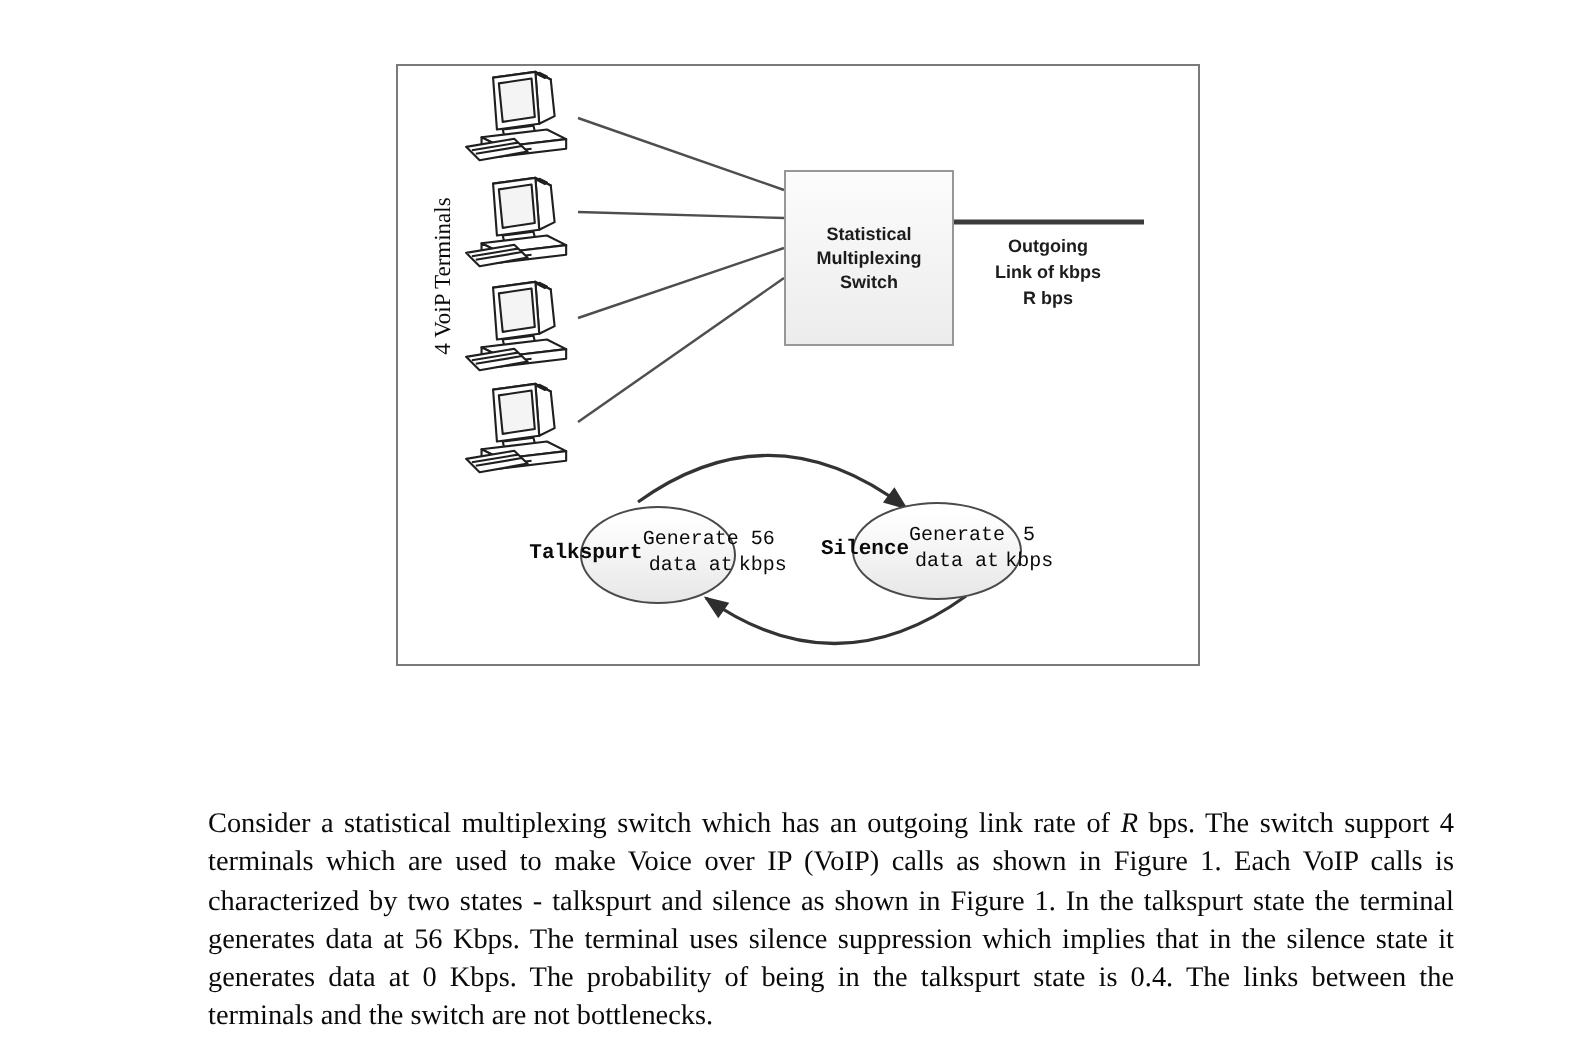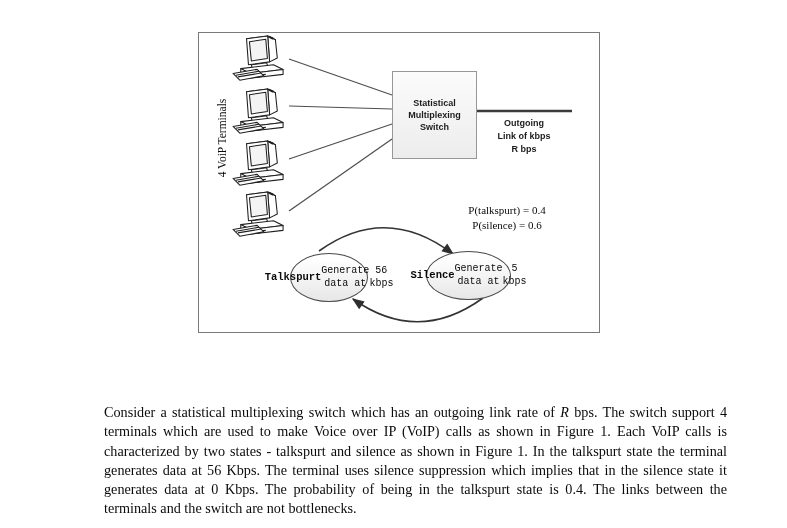--- a/index.html
+++ b/index.html
@@ -11,21 +11,21 @@
               border:1px solid #7a7a7a;background:#ffffff;box-sizing:border-box;}
   .diagram-svg{position:absolute;left:0;top:0;}
 
   .vlabel{position:absolute;left:-20px;top:97px;width:90px;height:16px;
           transform:rotate(-90deg);text-align:center;
           font-family:"Liberation Serif",serif;font-size:11.5px;white-space:nowrap;}
 
   .pc{position:absolute;left:32px;width:58px;height:50px;}
   .pc1{top:1px;} .pc2{top:54px;} .pc3{top:106px;} .pc4{top:157px;}
 
-  .switch-box{position:absolute;left:193px;top:38px;width:85px;height:88px;
+  .switch-box{position:absolute;left:193px;top:52px;width:85px;height:88px;
               border:1.4px solid #979797;box-sizing:border-box;
               background:linear-gradient(180deg,#fcfcfc 0%,#ececec 100%);
               display:flex;align-items:center;justify-content:center;}
   .switch-label{font-family:"Liberation Sans",sans-serif;font-weight:bold;font-size:9px;
                 line-height:12px;text-align:center;white-space:pre-line;color:#1c1c1c;}
 
   .outgoing-label{position:absolute;left:268px;top:84px;width:114px;text-align:center;
                   font-family:"Liberation Sans",sans-serif;font-weight:bold;font-size:9px;
                   line-height:12.8px;white-space:pre-line;color:#1c1c1c;}
 
@@ -115,22 +115,20 @@
     <div class="switch-box">
       <div class="switch-label">Statistical
 Multiplexing
 Switch</div>
     </div>
 
     <div class="outgoing-label">Outgoing
 Link of kbps
 R bps</div>
 
-    <div class="prob-label">P(talkspurt) = 0.4
-P(silence) = 0.6</div>
 
     <div class="state state-left">
       <div class="sname">Talkspurt</div>
       <div>Generate data at</div>
       <div>56 kbps</div>
     </div>
 
     <div class="state state-right">
       <div class="sname">Silence</div>
       <div>Generate data at</div>

